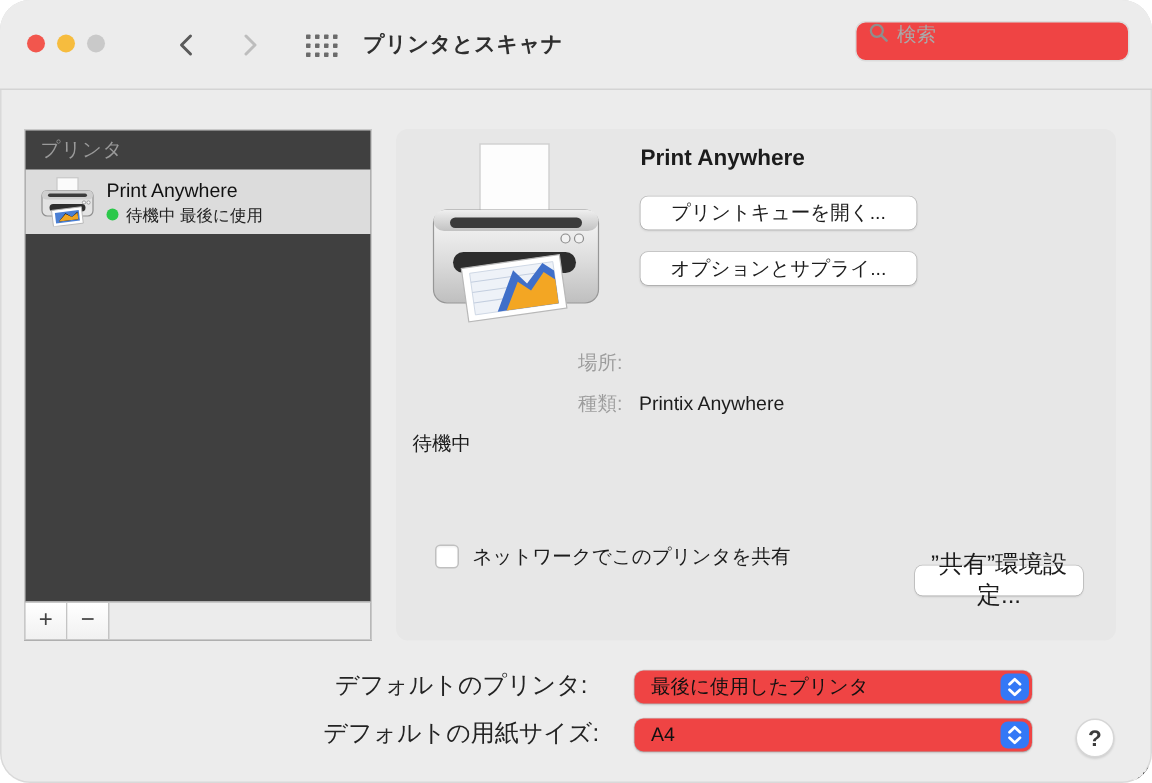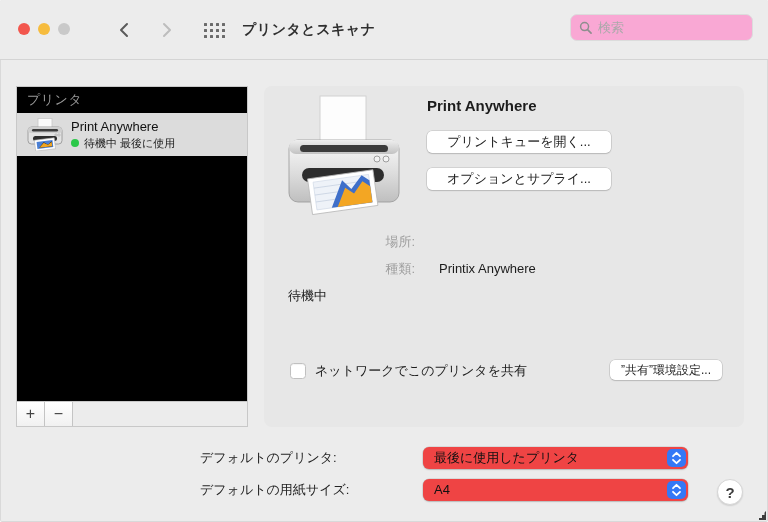--- a/index.html
+++ b/index.html
@@ -1,21 +1,21 @@
 <!DOCTYPE html>
 <html><head>
 <meta charset="utf-8">
 <style>
   * { box-sizing: border-box; margin: 0; padding: 0; }
   html,body { width: 768px; height: 522px; background: #ffffff; }
   body { font-family: "Liberation Sans", "DejaVu Sans", sans-serif; -webkit-font-smoothing: antialiased; }
 
   .window {
     position: relative; width: 768px; height: 522px;
-    background: #ececec; border-radius: 2px; overflow: hidden;
+    background: #ececec; border-radius: 20px; overflow: hidden;
     box-shadow: inset 0 0 0 1px rgba(0,0,0,0.08);
   }
 
   
   .titlebar {
     position: absolute; left: 0; top: 0; width: 768px; height: 60px;
     background: #ececec; border-bottom: 1px solid #d4d4d4;
   }
   .traffic { position: absolute; top: 23px; width: 12px; height: 12px; border-radius: 50%; }
   .traffic.red    { left: 18px; }
@@ -27,29 +27,29 @@
   .nav-fwd  { left: 154px; }
 
   .grid-icon { position: absolute; left: 204px; top: 23px; width: 24px; height: 16px;
     display: grid; grid-template-columns: repeat(4, 3px); grid-template-rows: repeat(3, 3px); gap: 3px; }
   .grid-icon span { width: 3px; height: 3px; background: #6b6b6b; border-radius: 0.5px; }
 
   .win-title { position: absolute; left: 242px; top: 0; height: 60px; display: flex; align-items: center;
     font-size: 14px; font-weight: bold; color: #2f2f2f; letter-spacing: 0.5px; }
 
   .searchbox { position: absolute; right: 15px; top: 14px; width: 183px; height: 27px;
-    background: #f9a8d4; border: 1px solid #dcdcdc; border-radius: 7px;
-    display: flex; align-items: center; padding: 0 8px; gap: 6px; }
+    background: #ef4444; border: 1px solid #dcdcdc; border-radius: 7px;
+    display: flex; align-items: flex-start; padding: 0 8px; gap: 6px; }
   .searchbox input { border: none; outline: none; background: transparent; flex: 1;
     font-size: 13px; color: #333; font-family: inherit; min-width: 0; }
   .searchbox input::placeholder { color: #a9a9a9; }
 
   
   .sidebar { position: absolute; left: 16px; top: 86px; width: 232px; height: 341px;
-    background: #000000; border: 1px solid #c8c8c8; }
+    background: #404040; border: 1px solid #c8c8c8; }
   .sidebar-header { height: 26px; display: flex; align-items: center; padding-left: 10px;
     font-size: 13px; color: #9a9a9a; letter-spacing: 0.5px; }
   .printer-row { height: 43px; background: #dcdcdc; display: flex; align-items: center; padding-left: 10px; gap: 8px; }
   .printer-row .txt { display: flex; flex-direction: column; gap: 2px; }
   .printer-name { font-size: 13px; color: #111; }
   .printer-status { display: flex; align-items: center; gap: 5px; font-size: 11px; color: #222; }
   .status-dot { width: 8px; height: 8px; border-radius: 50%; }
 
   .sidebar-bottombar { position: absolute; left: 0; bottom: 0; width: 100%; height: 25px;
     background: #ececec; border-top: 1px solid #c8c8c8; display: flex; }
@@ -67,28 +67,28 @@
   .mac-btn { background: #ffffff; border-radius: 5px; border: none;
     box-shadow: 0 0 0 0.5px rgba(0,0,0,0.18), 0 1px 1.5px rgba(0,0,0,0.12);
     font-size: 13px; color: #1c1c1c; font-family: inherit;
     display: flex; align-items: center; justify-content: center; }
   .btn-queue   { position: absolute; left: 163px; top: 45px; width: 184px; height: 22px; }
   .btn-options { position: absolute; left: 163px; top: 82px; width: 184px; height: 22px; }
 
   .info-rows { position: absolute; left: 0; top: 147px; width: 100%; display: flex; flex-direction: column; gap: 9px; }
   .info-row { display: flex; height: 18px; line-height: 18px; }
   .info-label { width: 151px; text-align: right; font-size: 13px; color: #9d9d9d; }
-  .info-value { margin-left: 24px; font-size: 13px; color: #1c1c1c; }
+  .info-value { margin-left: 11px; font-size: 13px; color: #1c1c1c; }
 
   .share-row { position: absolute; left: 0; top: 274px; width: 100%; height: 22px; display: flex; align-items: center; }
   .checkbox { margin-left: 26px; width: 16px; height: 16px; background: #ffffff;
     border: 1px solid #c0c0c0; border-radius: 3.5px; box-shadow: inset 0 1px 1px rgba(0,0,0,0.05); }
   .share-label { margin-left: 9px; font-size: 13px; color: #1c1c1c; }
-  .btn-shareprefs { position: absolute; left: 346px; top: 0; width: 112px; height: 20px; font-size: 12px; }
-  .footer-label { position: absolute; width: 215px; text-align: left; font-size: 13px; color: #232323; line-height: 22px; }
+  .btn-shareprefs { position: absolute; left: 346px; top: 17px; width: 112px; height: 20px; font-size: 16px; }
+  .footer-label { position: absolute; width: 215px; text-align: center; font-size: 16px; color: #232323; line-height: 22px; }
   .label-1 { left: 200px; top: 447px; }
   .label-2 { left: 200px; top: 479px; }
 
   .popup { position: absolute; left: 423px; width: 265px; height: 22px; background: #ef4444; border-radius: 6px;
     box-shadow: 0 0 0 0.5px rgba(0,0,0,0.15), 0 1px 1.5px rgba(0,0,0,0.15); }
   .popup-1 { top: 447px; } .popup-2 { top: 479px; }
   .popup .val { position: absolute; left: 11px; top: 0; line-height: 22px; font-size: 13px; color: #111; }
   .stepper { position: absolute; right: 2px; top: 2px; width: 19px; height: 18px; border-radius: 5px;
     display: flex; align-items: center; justify-content: center; }
 

